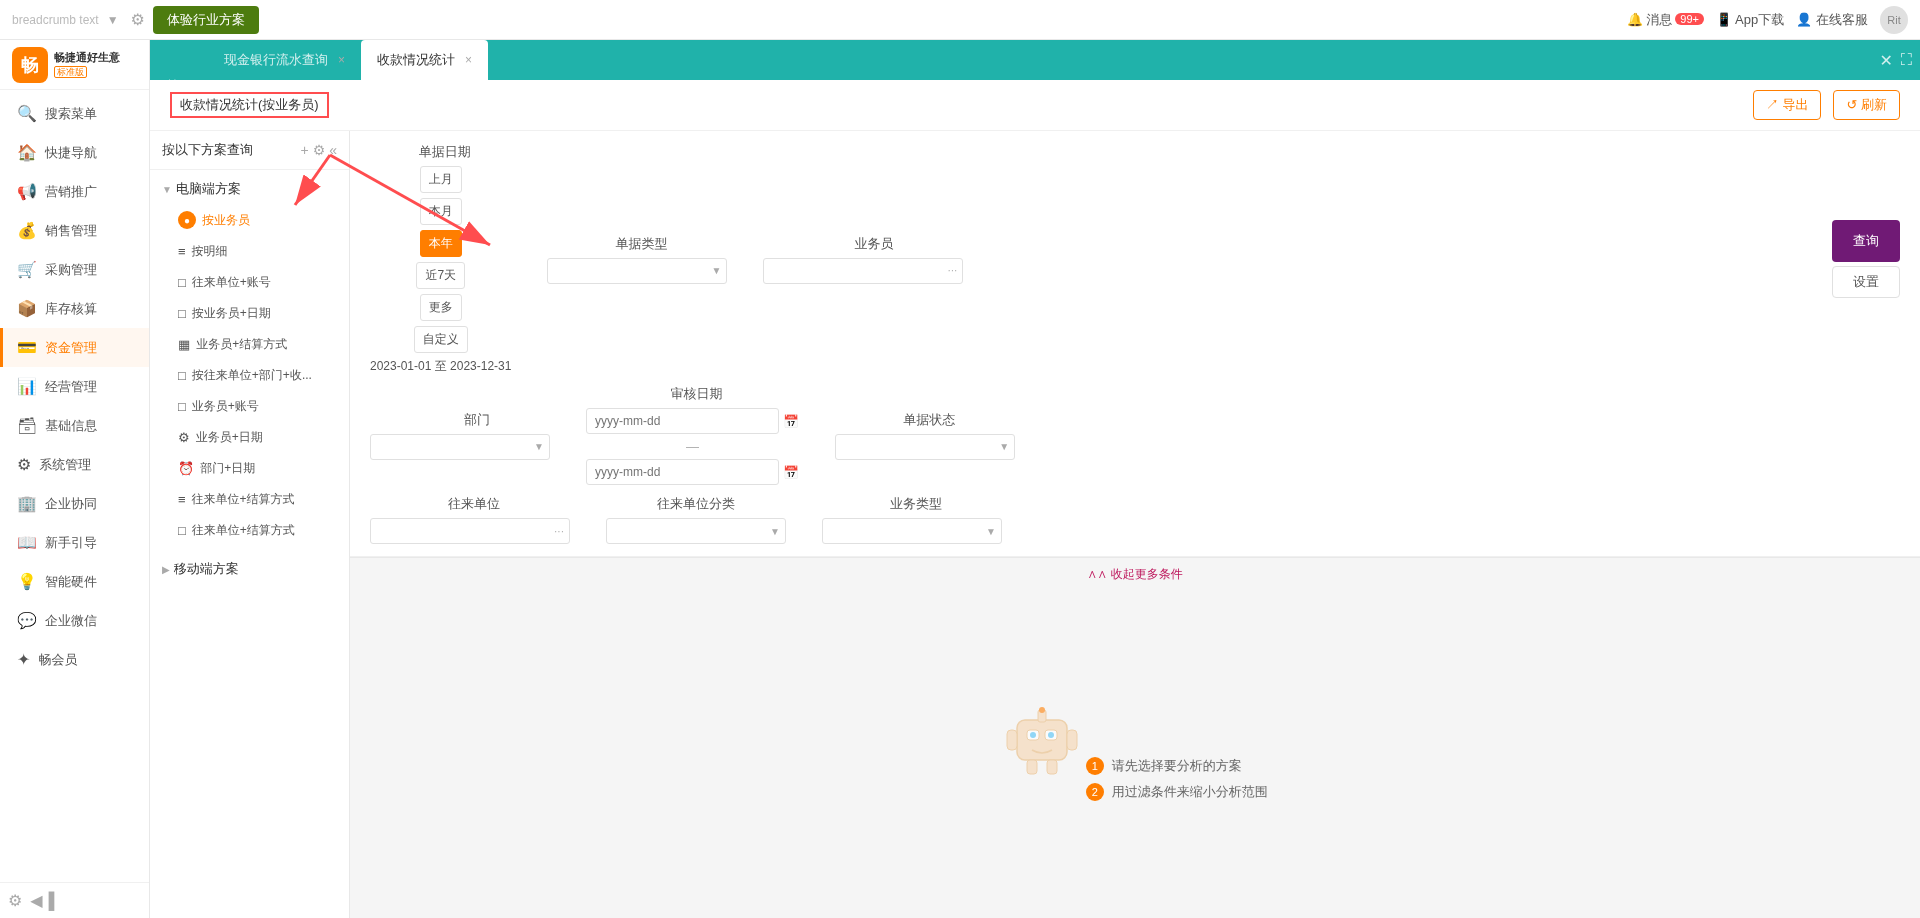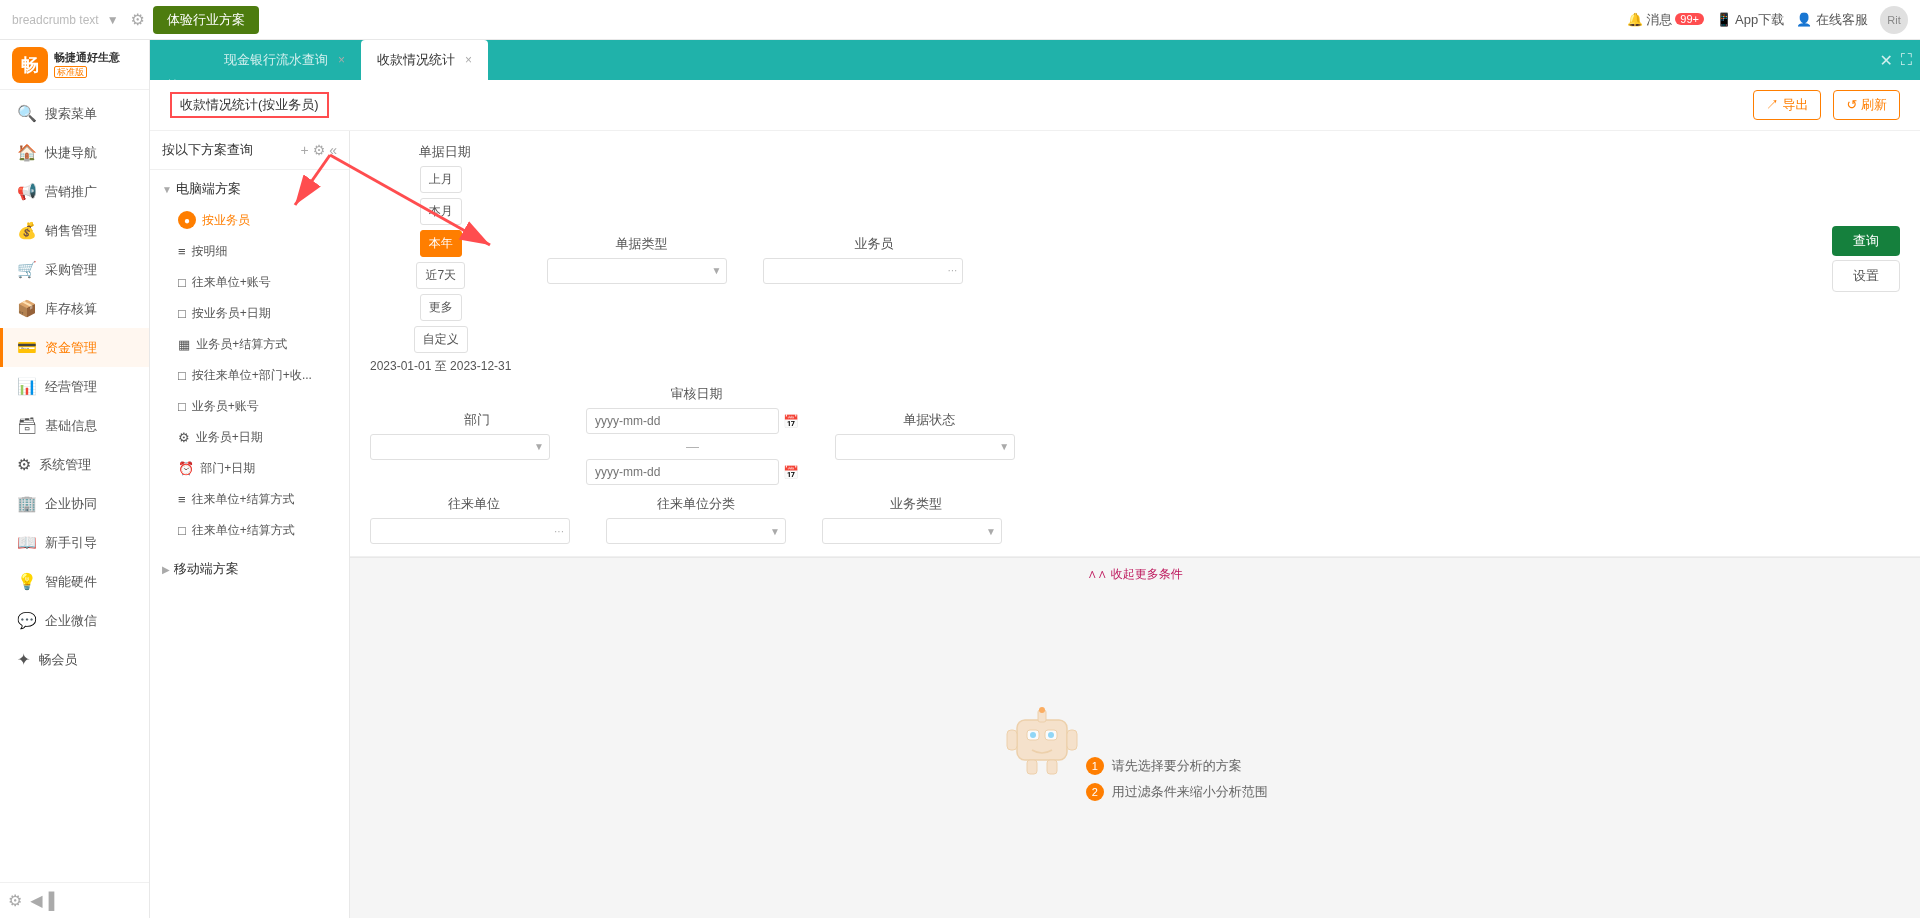--- a/index.html
+++ b/index.html
@@ -256,25 +256,25 @@
       border-radius: 3px;
       padding: 5px 28px 5px 8px;
       font-size: 12px;
       color: #bbb;
       min-width: 130px;
       position: relative;
     }
     .date-icon { color: #aaa; font-size: 13px; cursor: pointer; }
     .query-btns { display: flex; flex-direction: column; gap: 4px; margin-left: auto; }
     .btn-query {
-      background: #15803d;
+      background: #701a75;
       color: #fff;
       border: none;
       border-radius: 4px;
-      padding: 6px 20px;
+      padding: 12px 20px;
       font-size: 13px;
       cursor: pointer;
     }
     .btn-settings {
       background: #fff;
       color: #555;
       border: 1px solid #e0e0e0;
       border-radius: 4px;
       padding: 6px 20px;
       font-size: 13px;

